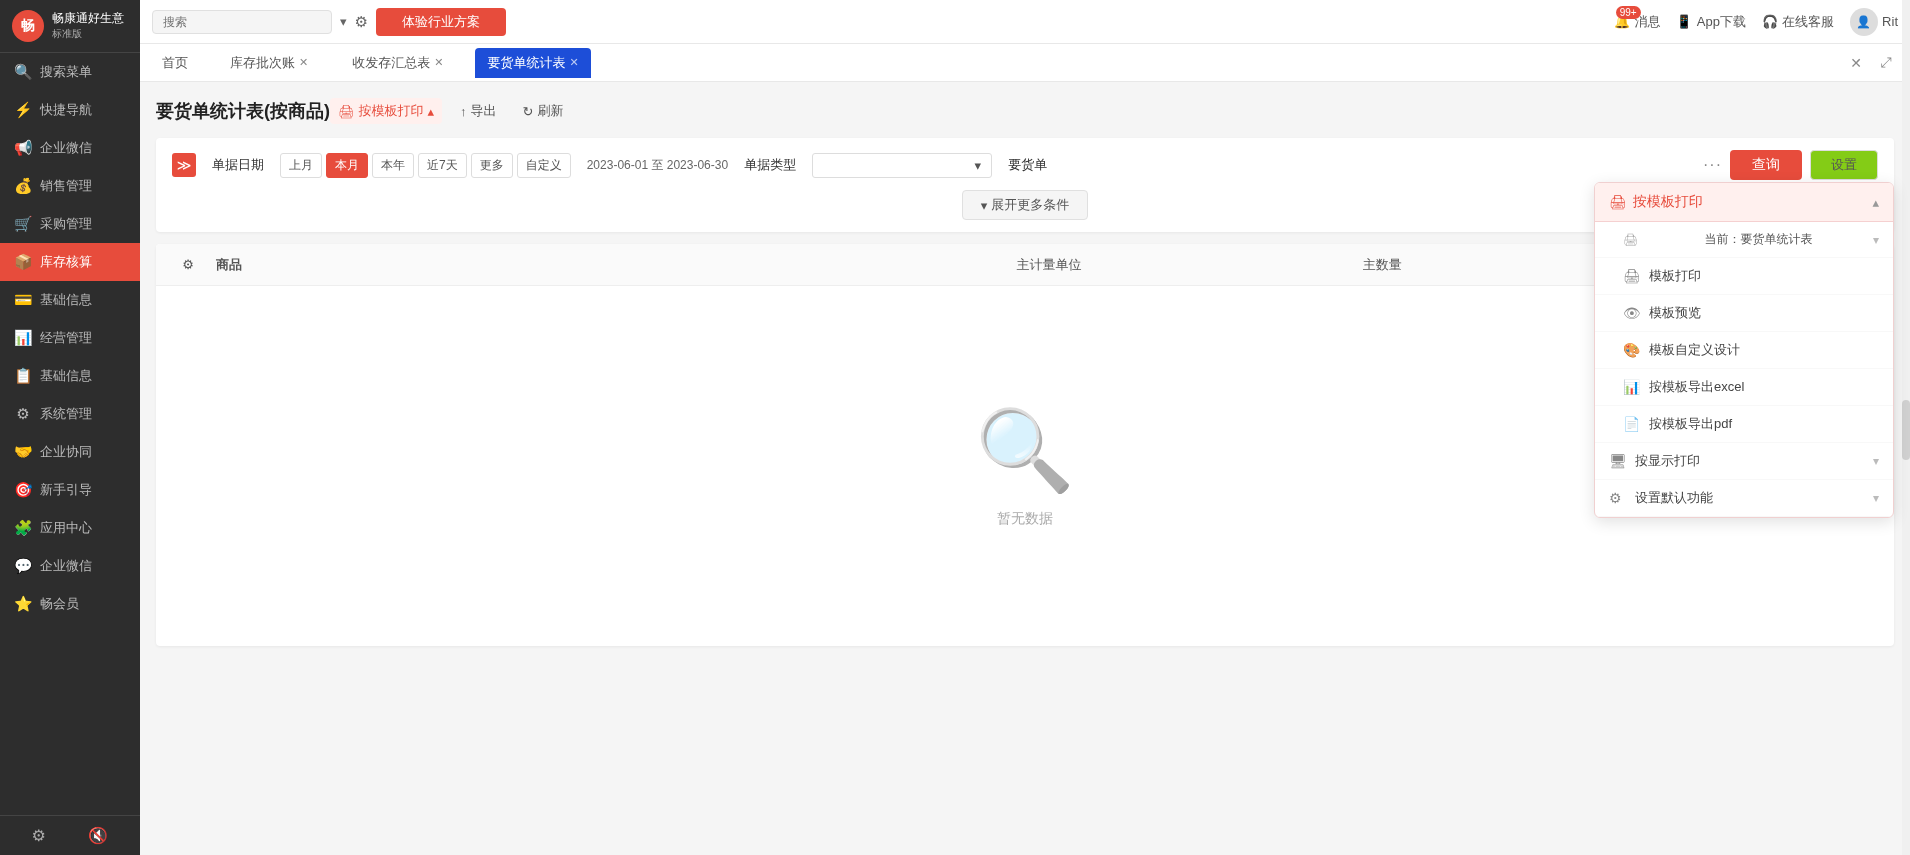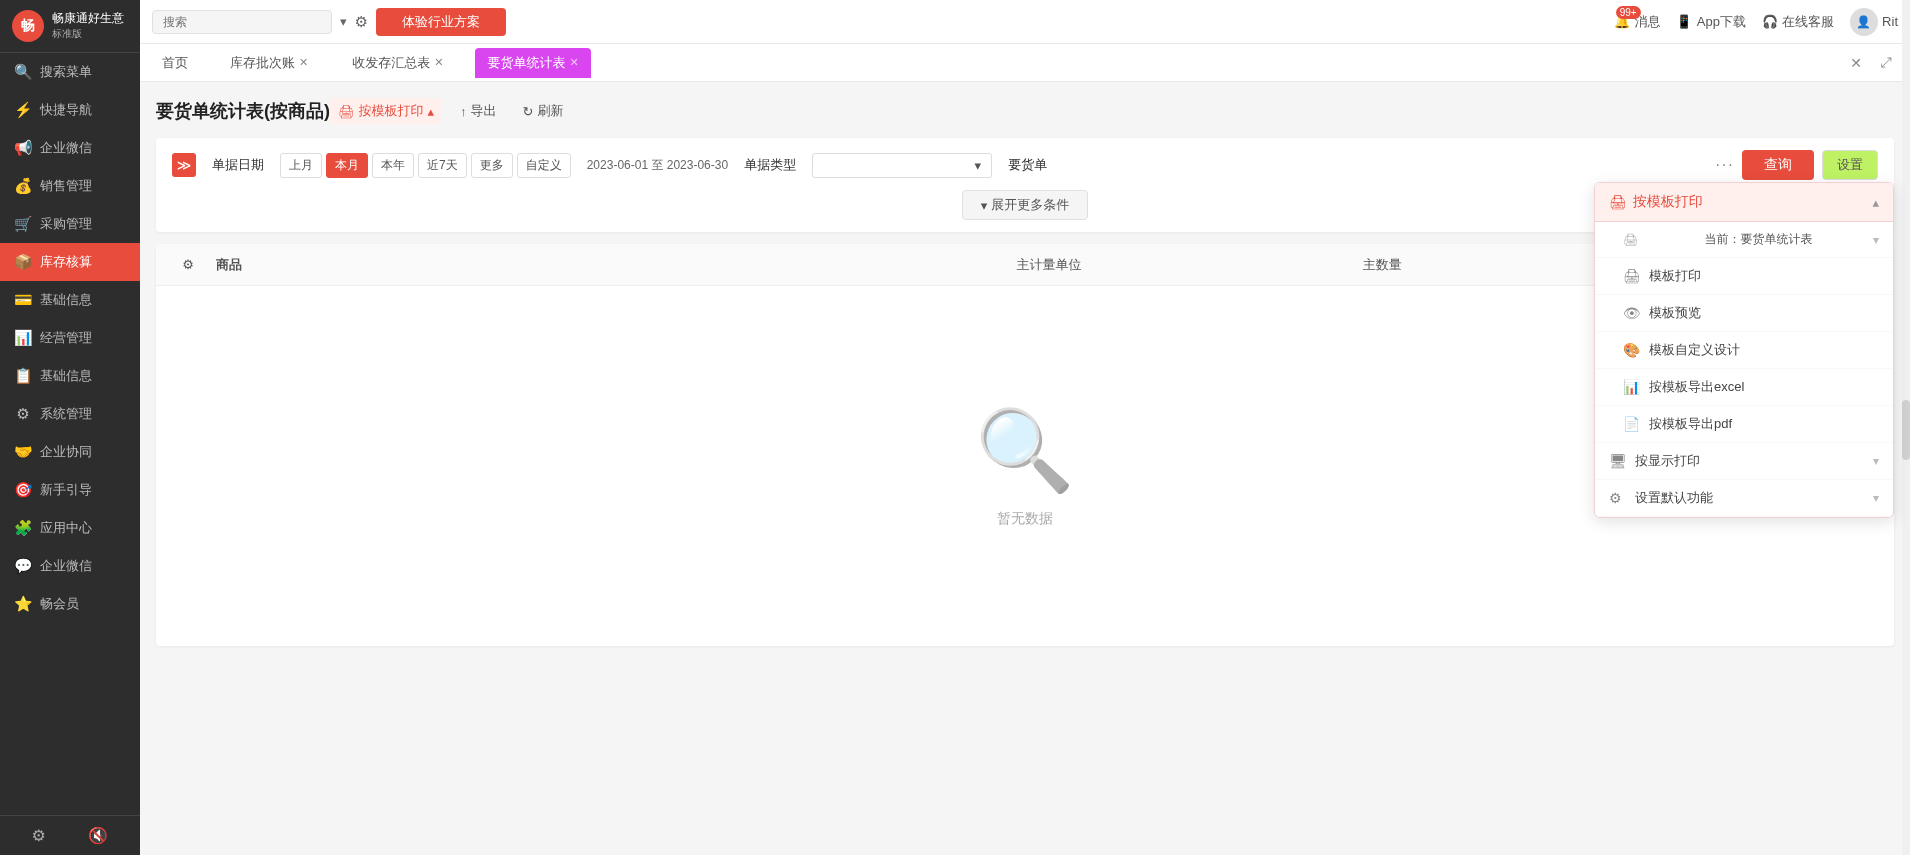--- a/index.html
+++ b/index.html
@@ -117,21 +117,21 @@
     }
     .tab {
       display: flex; align-items: center; gap: 4px;
       padding: 6px 12px;
       font-size: 13px;
       color: #555;
       cursor: pointer;
       border-radius: 4px 4px 0 0;
       white-space: nowrap;
     }
-    .tab.active { background: #d946ef; color: #fff; }
+    .tab.active { background: #1d4ed8; color: #fff; }
     .tab-close { font-size: 11px; cursor: pointer; opacity: 0.7; }
     .tab-home { color: #555; font-size: 13px; padding: 6px 10px; cursor: pointer; }
 
     
     .tabs-bar-right { margin-left: auto; display: flex; align-items: center; gap: 6px; }
     .tab-action-btn {
       width: 24px; height: 24px;
       display: flex; align-items: center; justify-content: center;
       cursor: pointer; color: #888; font-size: 14px;
       border-radius: 3px;
@@ -328,24 +328,24 @@
       color: #fff;
       border: none;
       border-radius: 4px;
       padding: 6px 22px;
       font-size: 14px;
       cursor: pointer;
       font-weight: 500;
     }
     .btn-settings {
       border: 1px solid #ddd;
-      background: #bef264;
+      background: #84cc16;
       color: #555;
       border-radius: 4px;
-      padding: 5px 14px;
+      padding: 5px 20px;
       font-size: 13px;
       cursor: pointer;
     }
 
     .filter-actions { display: flex; align-items: center; gap: 8px; }
 
     
     .scrollbar-track {
       position: fixed;
       right: 0; top: 0; bottom: 0;

